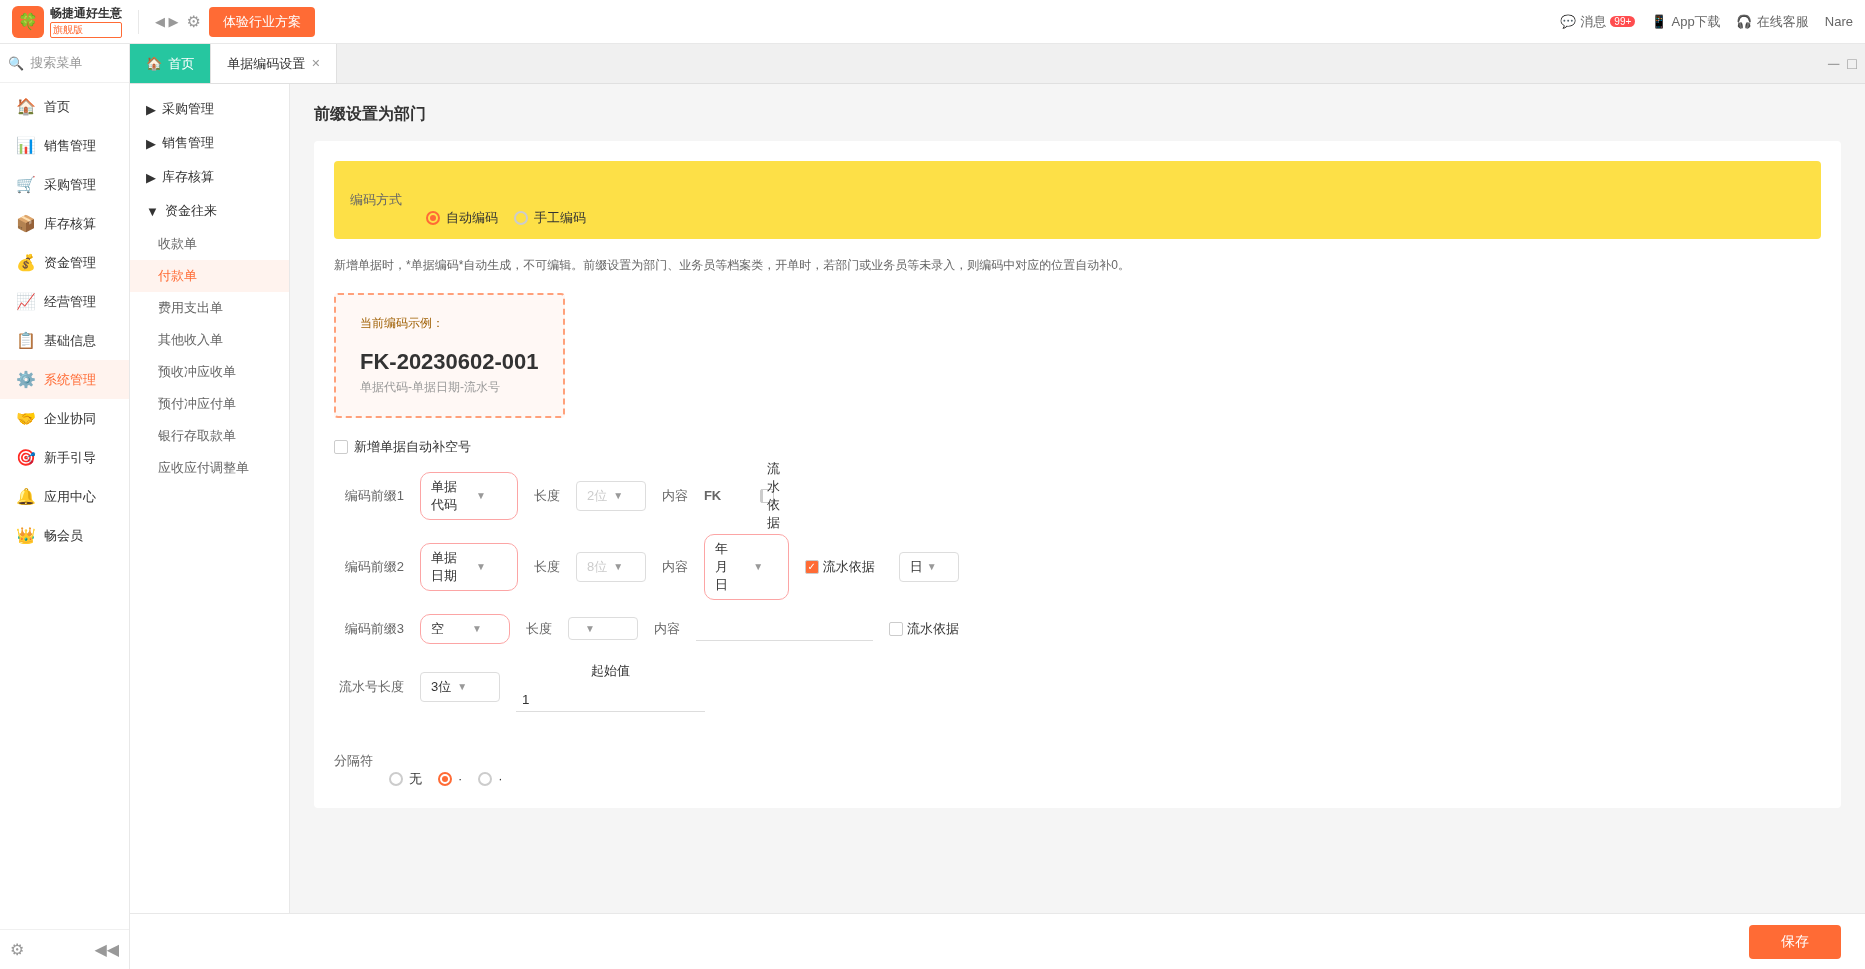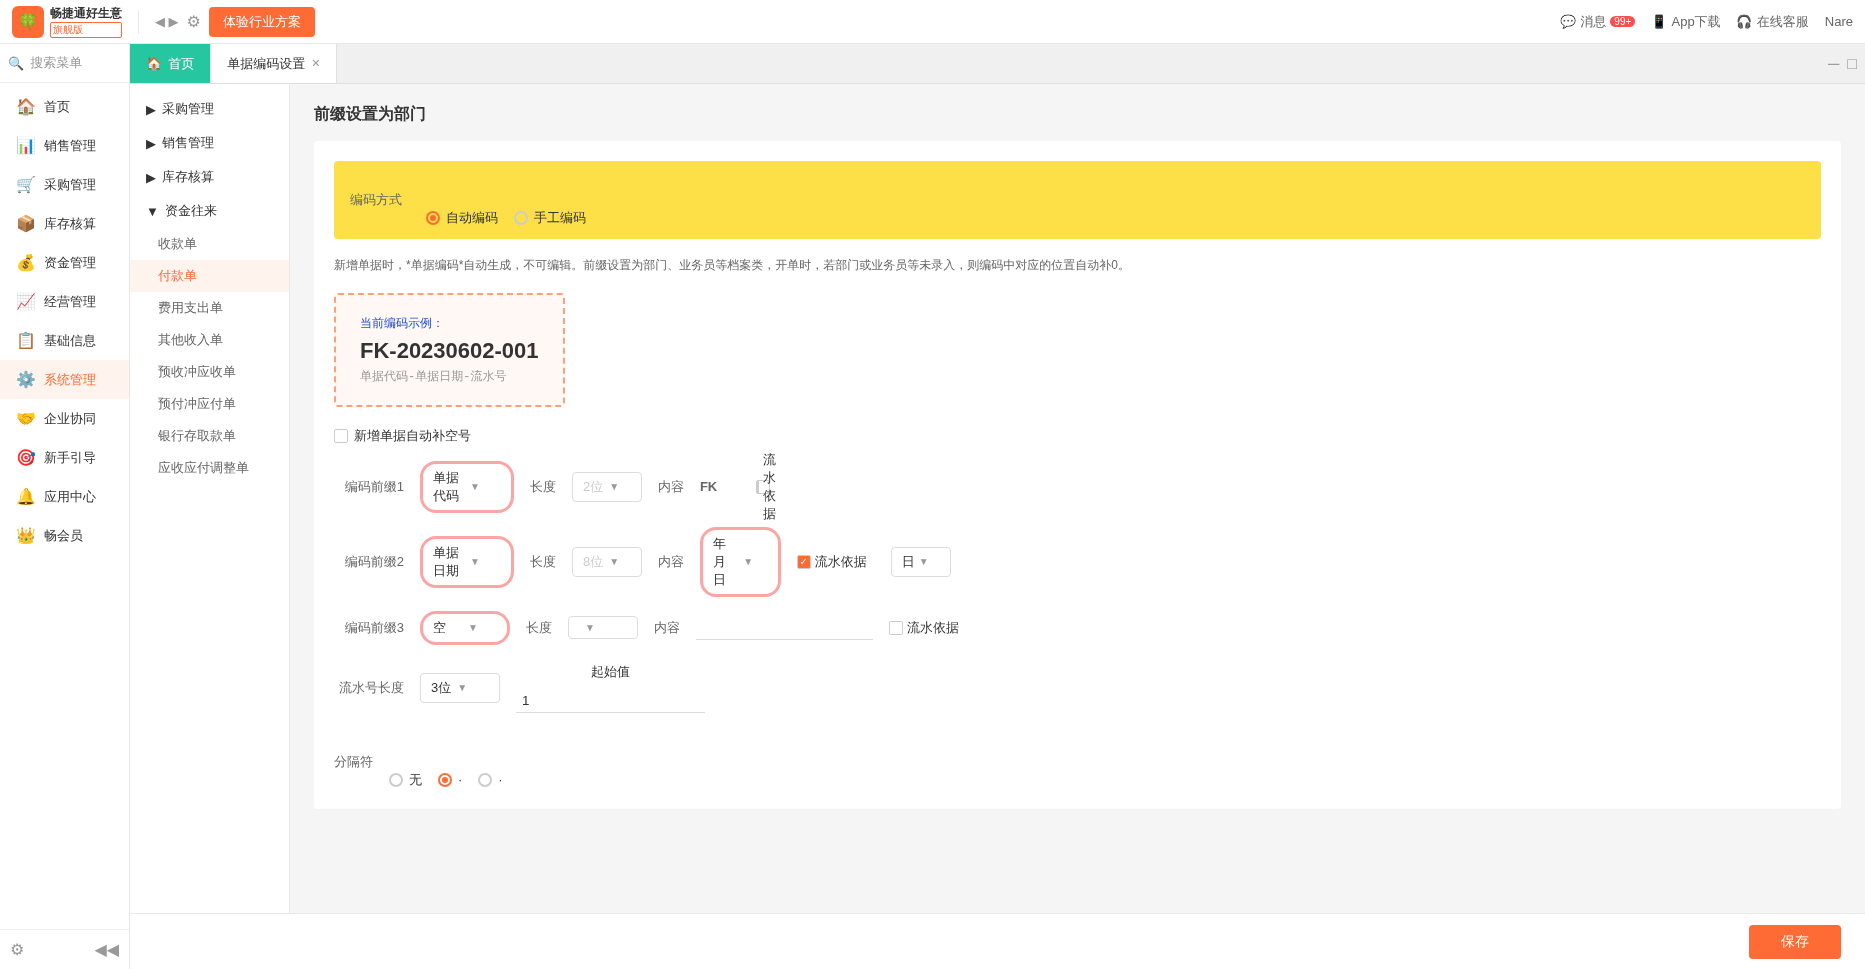--- a/index.html
+++ b/index.html
@@ -58,33 +58,33 @@
     .radio-item { display: flex; align-items: center; gap: 6px; cursor: pointer; margin-top: 36px; }
     .radio-circle { width: 14px; height: 14px; border-radius: 50%; border: 2px solid #ccc; display: flex; align-items: center; justify-content: center; }
     .radio-circle.selected { border-color: #ff6b35; }
     .radio-dot { width: 6px; height: 6px; background: #ff6b35; border-radius: 50%; }
 
     
     .info-text { color: #666; font-size: 12px; margin-bottom: 16px; line-height: 1.8; }
 
     
     .preview-box { border: 2px dashed #ffa07a; background: #fff8f5; border-radius: 4px; padding: 20px 24px; display: inline-block; margin-bottom: 20px; }
-    .preview-label { font-size: 12px; color: #1d4ed8; margin-bottom: 6px; }
+    .preview-label { font-size: 12px; color: #a16207; margin-bottom: 17px; }
     .preview-code { font-size: 22px; font-weight: bold; color: #333; }
-    .preview-desc { font-size: 12px; color: #999; margin-top: 4px; font-family: Liberation Mono, monospace; }
+    .preview-desc { font-size: 12px; color: #999; margin-top: 4px; }
 
     
     .checkbox-row { display: flex; align-items: center; gap: 6px; margin-bottom: 16px; }
     .checkbox { width: 14px; height: 14px; border: 1px solid #ccc; border-radius: 2px; cursor: pointer; display: flex; align-items: center; justify-content: center; }
 
     
     .form-rows { display: flex; flex-direction: column; gap: 14px; }
     .form-row { display: flex; align-items: center; gap: 16px; flex-wrap: wrap; }
     .form-row-label { color: #666; width: 70px; text-align: right; flex-shrink: 0; }
-    .select-box { display: flex; align-items: center; border: 3px solid #fca5a5; border-radius: 16px; padding: 5px 10px; background: #fff; min-width: 90px; cursor: pointer; gap: 6px; }
+    .select-box { display: flex; align-items: center; border: 1px solid #fca5a5; border-radius: 10px; padding: 5px 10px; background: #fff; min-width: 90px; cursor: pointer; gap: 14px; }
     .select-box span { flex: 1; }
     .select-arrow { color: #999; font-size: 10px; }
     .length-label { color: #666; }
     .length-select { display: flex; align-items: center; border: 1px solid #ddd; border-radius: 4px; padding: 5px 10px; background: #fff; min-width: 70px; cursor: pointer; gap: 6px; color: #ccc; }
     .content-label { color: #666; }
     .content-value { color: #666; min-width: 40px; padding: 5px 0; font-weight: bold; }
     .content-input { border: none; border-bottom: 1px solid #ddd; padding: 4px 0; min-width: 80px; background: transparent; color: #666; outline: none; }
     .stream-checkbox { display: flex; align-items: center; gap: 6px; }
     .stream-checkbox .checkbox-box { width: 14px; height: 14px; border: 1px solid #ccc; border-radius: 2px; cursor: pointer; }
 

